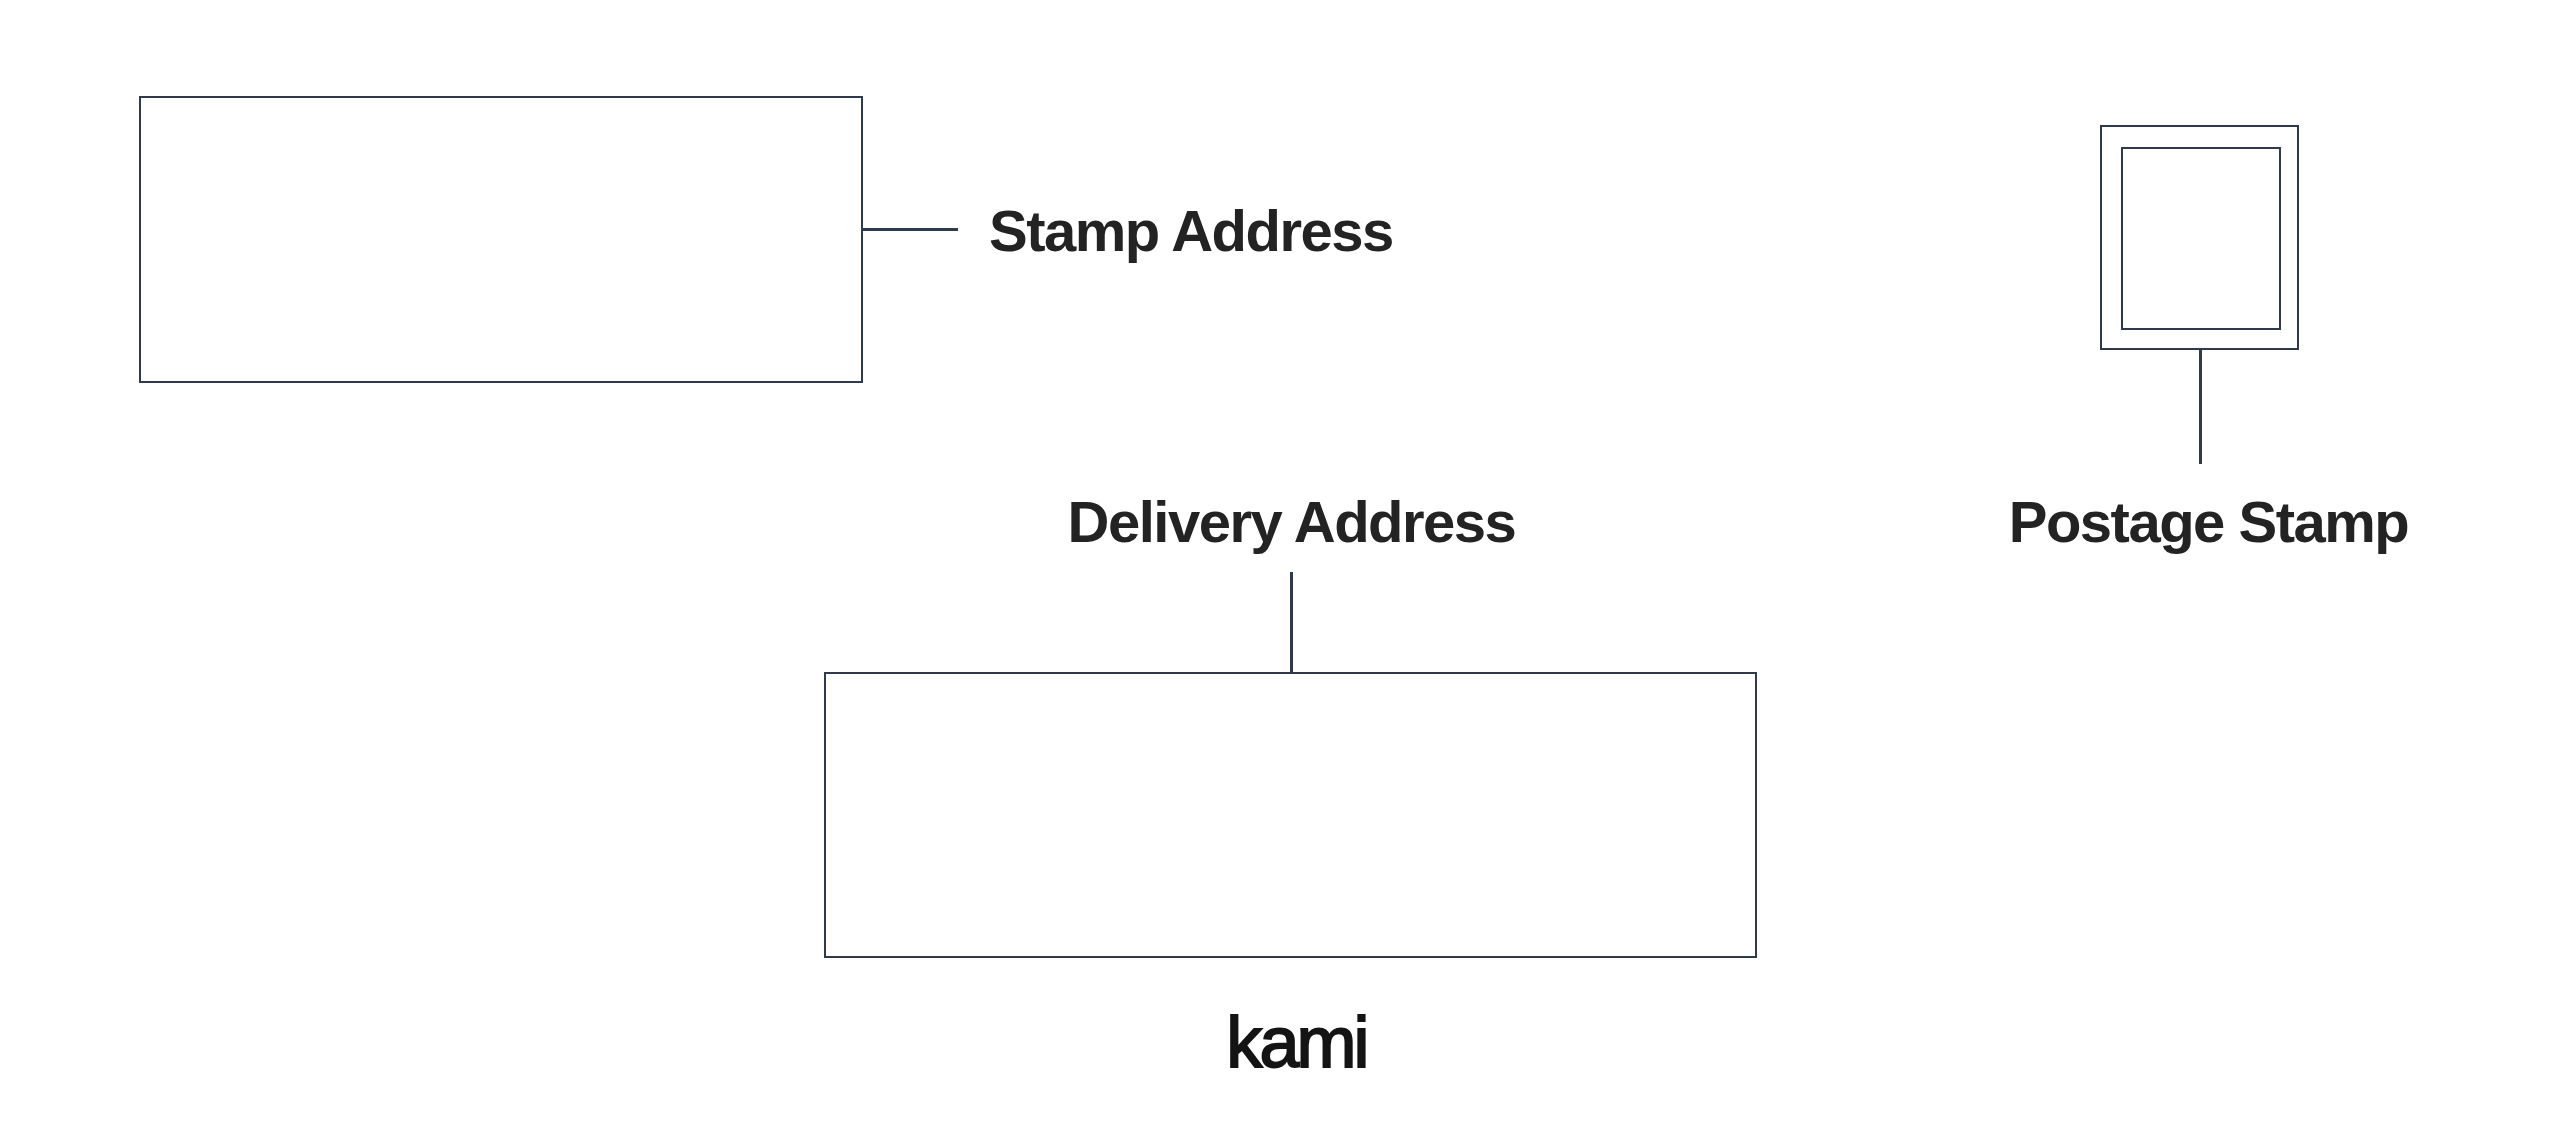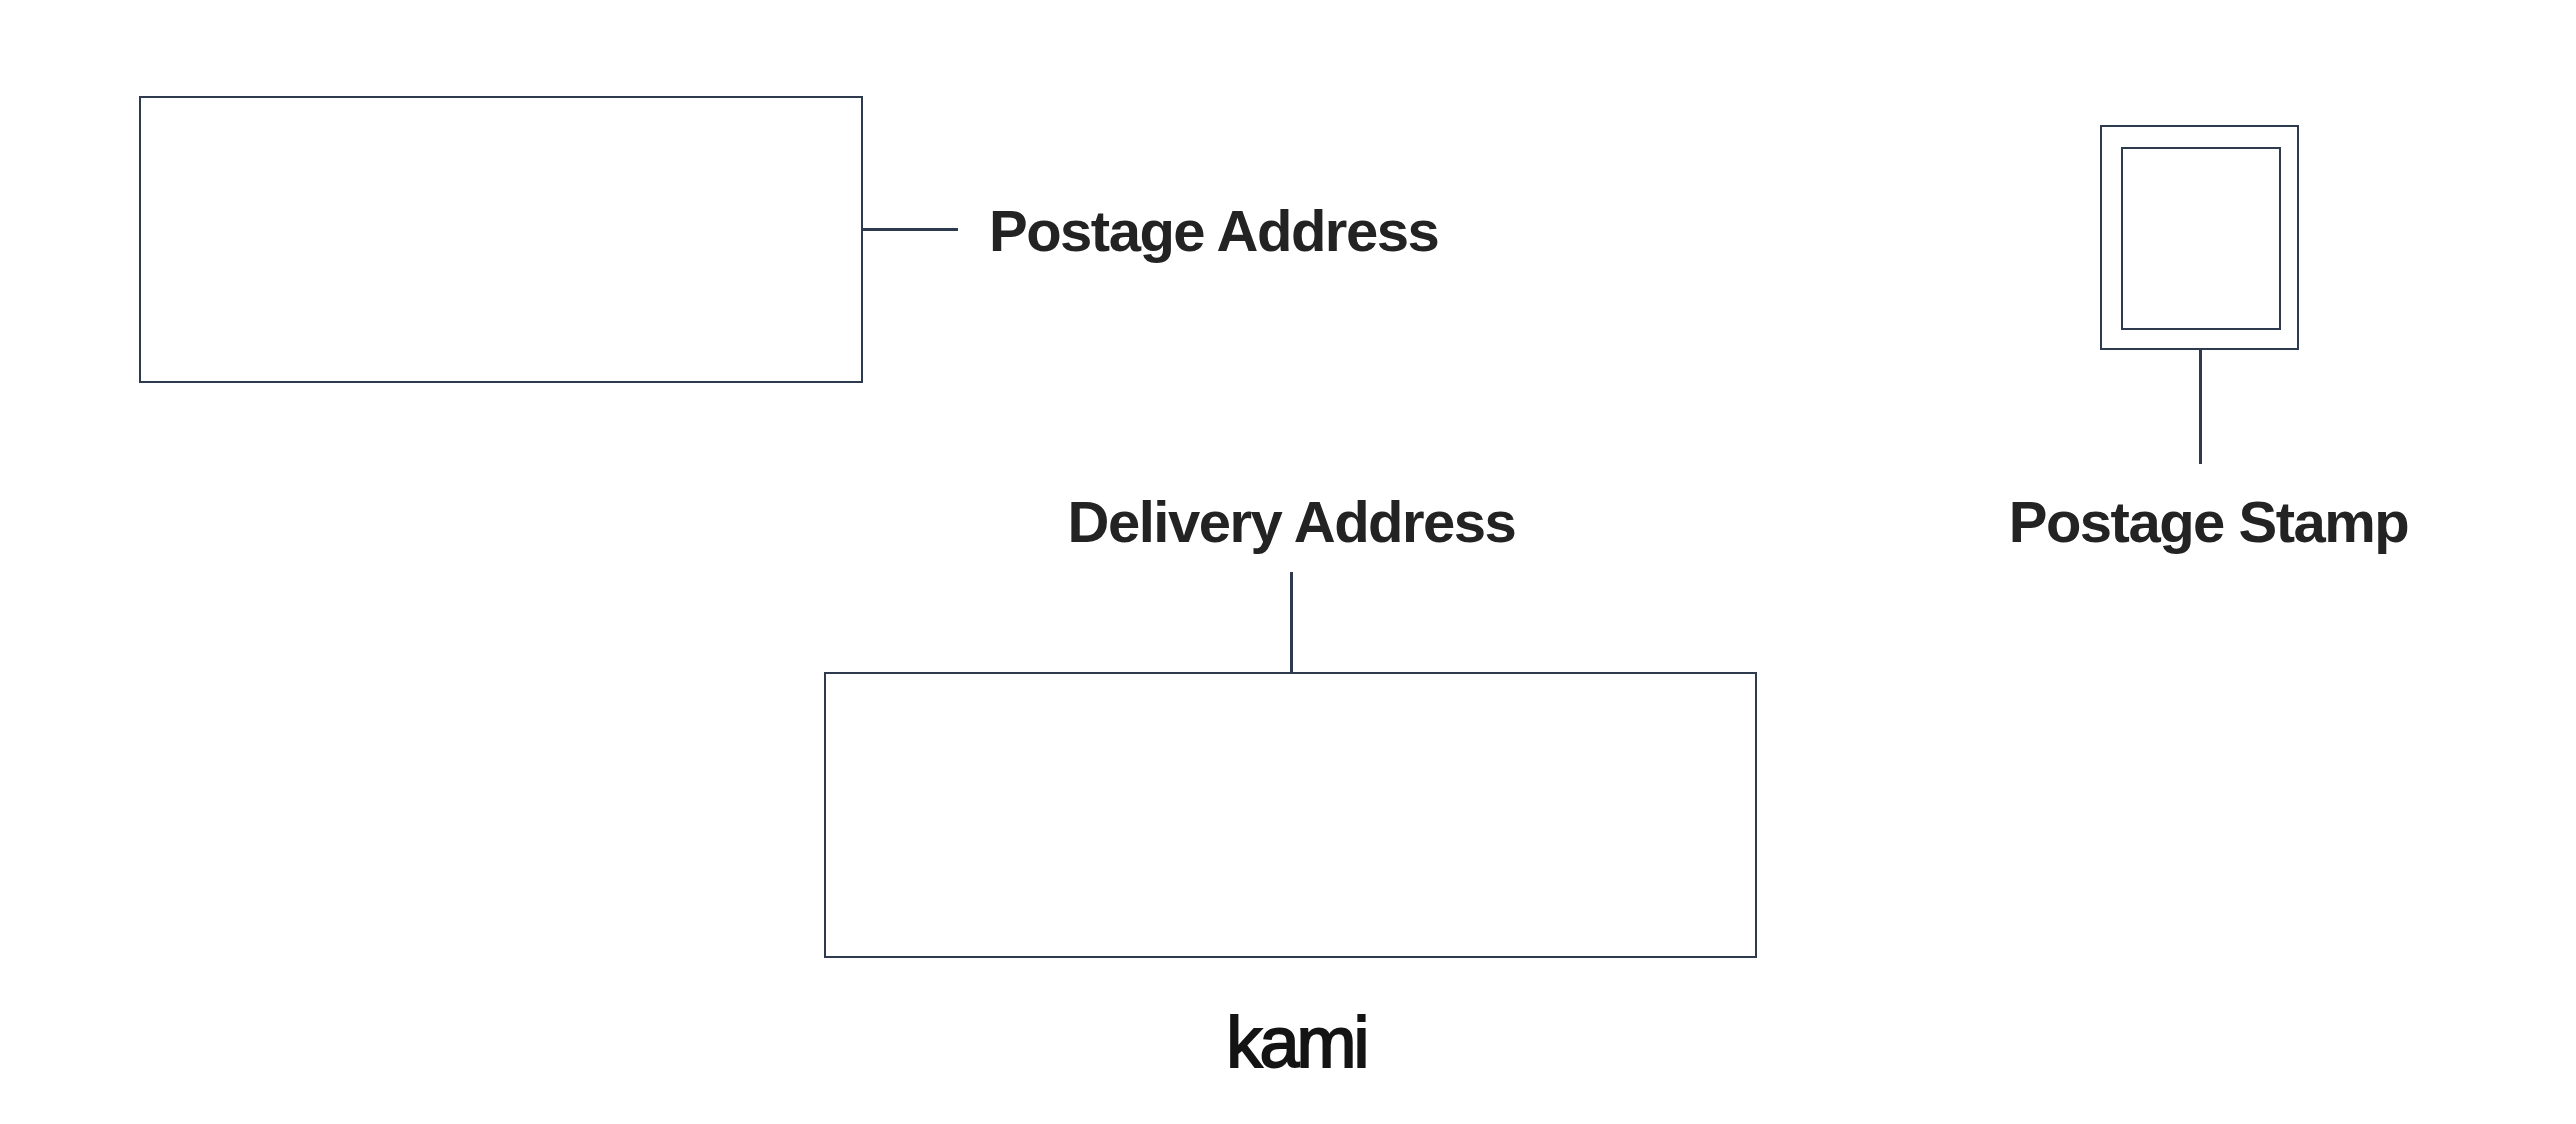--- a/index.html
+++ b/index.html
@@ -75,21 +75,21 @@
     white-space:nowrap;
   }
 </style>
 </head>
 <body>
 
 <div class="canvas">
 
   <div class="outline-box return-box"></div>
   <div class="hline return-line"></div>
-  <div class="diagram-label return-label">Postage Address</div>
+  <div class="diagram-label return-label">Stamp Address</div>
 
   <div class="outline-box stamp-outer"></div>
   <div class="outline-box stamp-inner"></div>
   <div class="vline stamp-line"></div>
   <div class="diagram-label centered stamp-label">Postage Stamp</div>
 
   <div class="diagram-label centered delivery-label">Delivery Address</div>
   <div class="vline delivery-line"></div>
   <div class="outline-box delivery-box"></div>
 

